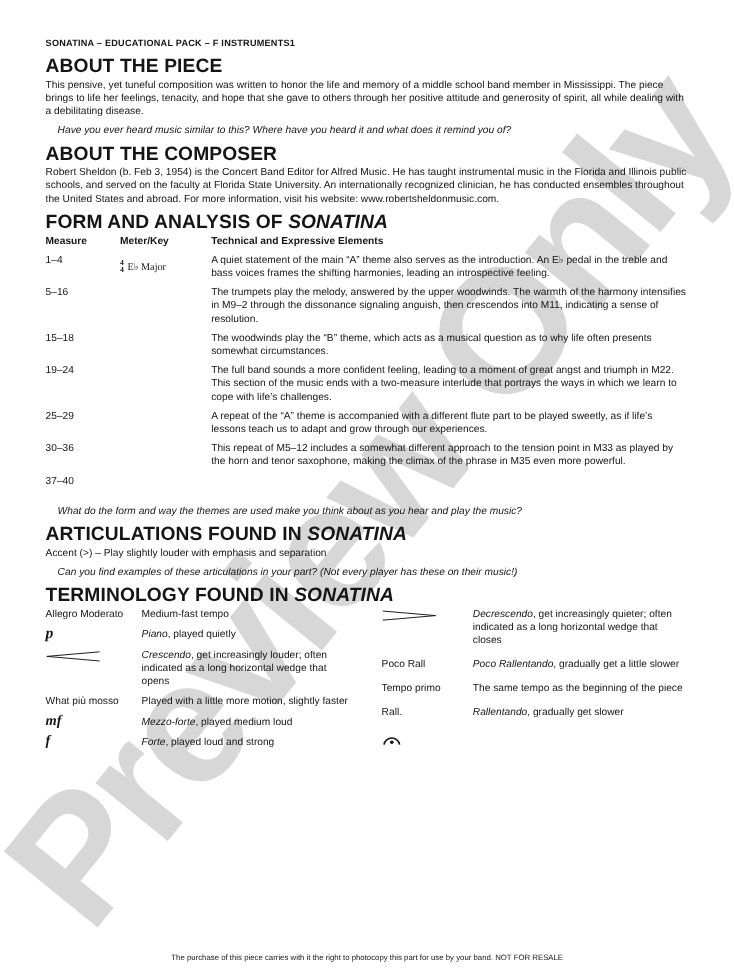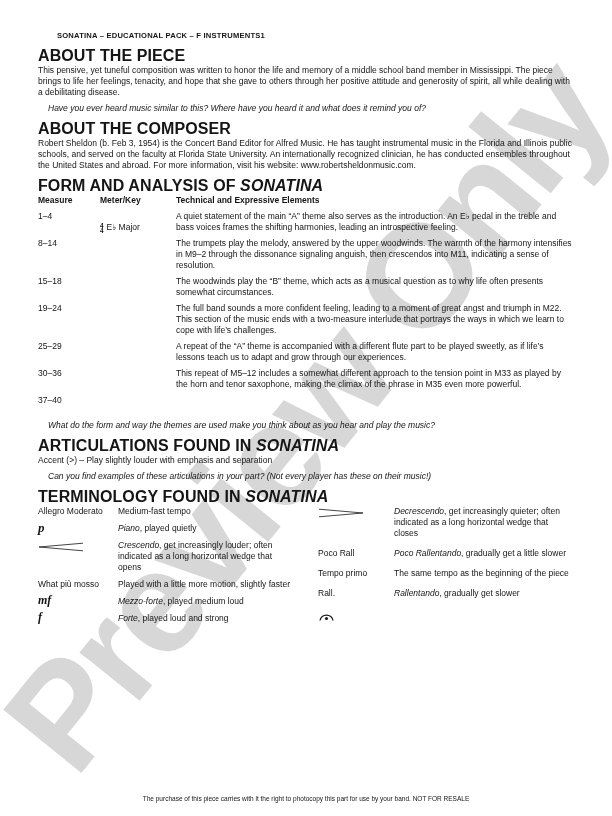--- a/index.html
+++ b/index.html
@@ -7,31 +7,31 @@
     position:relative;width:612px;height:816px;background:#ffffff;overflow:hidden;
     font-family:"Liberation Sans",sans-serif;color:#151515;
   }
   .watermark{
     position:absolute;left:50%;top:51%;
     transform:translate(-50%,-50%) rotate(-51deg);
     font-size:146px;font-weight:bold;letter-spacing:-5px;white-space:nowrap;
     color:#d7d7d7;z-index:0;user-select:none;
   }
   .content{position:relative;z-index:1;padding:30px 38px 0 38px;font-size:8.5px;line-height:11px;}
-  .doc-header{display:flex;justify-content:flex-start;font-weight:bold;font-size:7.6px;margin-bottom:8px;letter-spacing:.2px;margin-left:19px;}
+  .doc-header{display:flex;justify-content:flex-start;font-weight:bold;font-size:7.6px;margin-bottom:8px;letter-spacing:.2px;}
   .sec-heading{font-size:16px;font-weight:bold;margin:9px 0 4px 0;letter-spacing:.1px;}
   .sec-heading .it{font-style:italic;}
   .body-par{margin:0 0 4px 0;}
   .question{font-style:italic;margin:5px 0 7px 10px;}
   .q-form{margin-top:14px;}
   
   .form-table{margin-top:2px;}
   .form-hrow,.form-row{display:grid;grid-template-columns:62px 76px 1fr;margin-bottom:5px;}
   .form-hrow{font-weight:bold;margin-bottom:5px;}
-  .meter-key{display:flex;align-items:flex-end;gap:3px;}
+  .meter-key{display:flex;align-items:center;gap:3px;font-family:Liberation Serif, serif;}
   .timesig{display:inline-flex;flex-direction:column;font-weight:bold;font-size:6.4px;line-height:5.2px;text-align:center;margin-top:1px;}
   
   .artic-item{margin:0 0 5px 0;padding-left:30px;text-indent:-30px;}
   
   .term-grid{display:grid;grid-template-columns:258px 1fr;column-gap:22px;margin-top:3px;}
   .term-row{display:grid;margin-bottom:6px;align-items:start;}
   .term-left .term-row{grid-template-columns:80px 1fr;}
   .term-right .term-row{grid-template-columns:76px 1fr;margin-bottom:9px;}
   .dyn{font-family:"Liberation Serif",serif;font-style:italic;font-weight:bold;font-size:13px;line-height:9px;}
   .dyn-small{font-size:12px;}
@@ -73,21 +73,21 @@
         <span class="meter-key">
           <span class="timesig">
               <span>4</span>
               <span>4</span>
             </span>
           <span>E♭ Major</span>
         </span>
         <span>A quiet statement of the main “A” theme also serves as the introduction. An E♭ pedal in the treble and bass voices frames the shifting harmonies, leading an introspective feeling.</span>
       </div>
       <div class="form-row">
-        <span>8–14</span>
+        <span>5–16</span>
           <span></span>
         <span>The trumpets play the melody, answered by the upper woodwinds. The warmth of the harmony intensifies in M9–2 through the dissonance signaling anguish, then crescendos into M11, indicating a sense of resolution.</span>
       </div>
       <div class="form-row">
         <span>15–18</span>
           <span></span>
         <span>The woodwinds play the “B” theme, which acts as a musical question as to why life often presents somewhat circumstances.</span>
       </div>
       <div class="form-row">
         <span>19–24</span>

